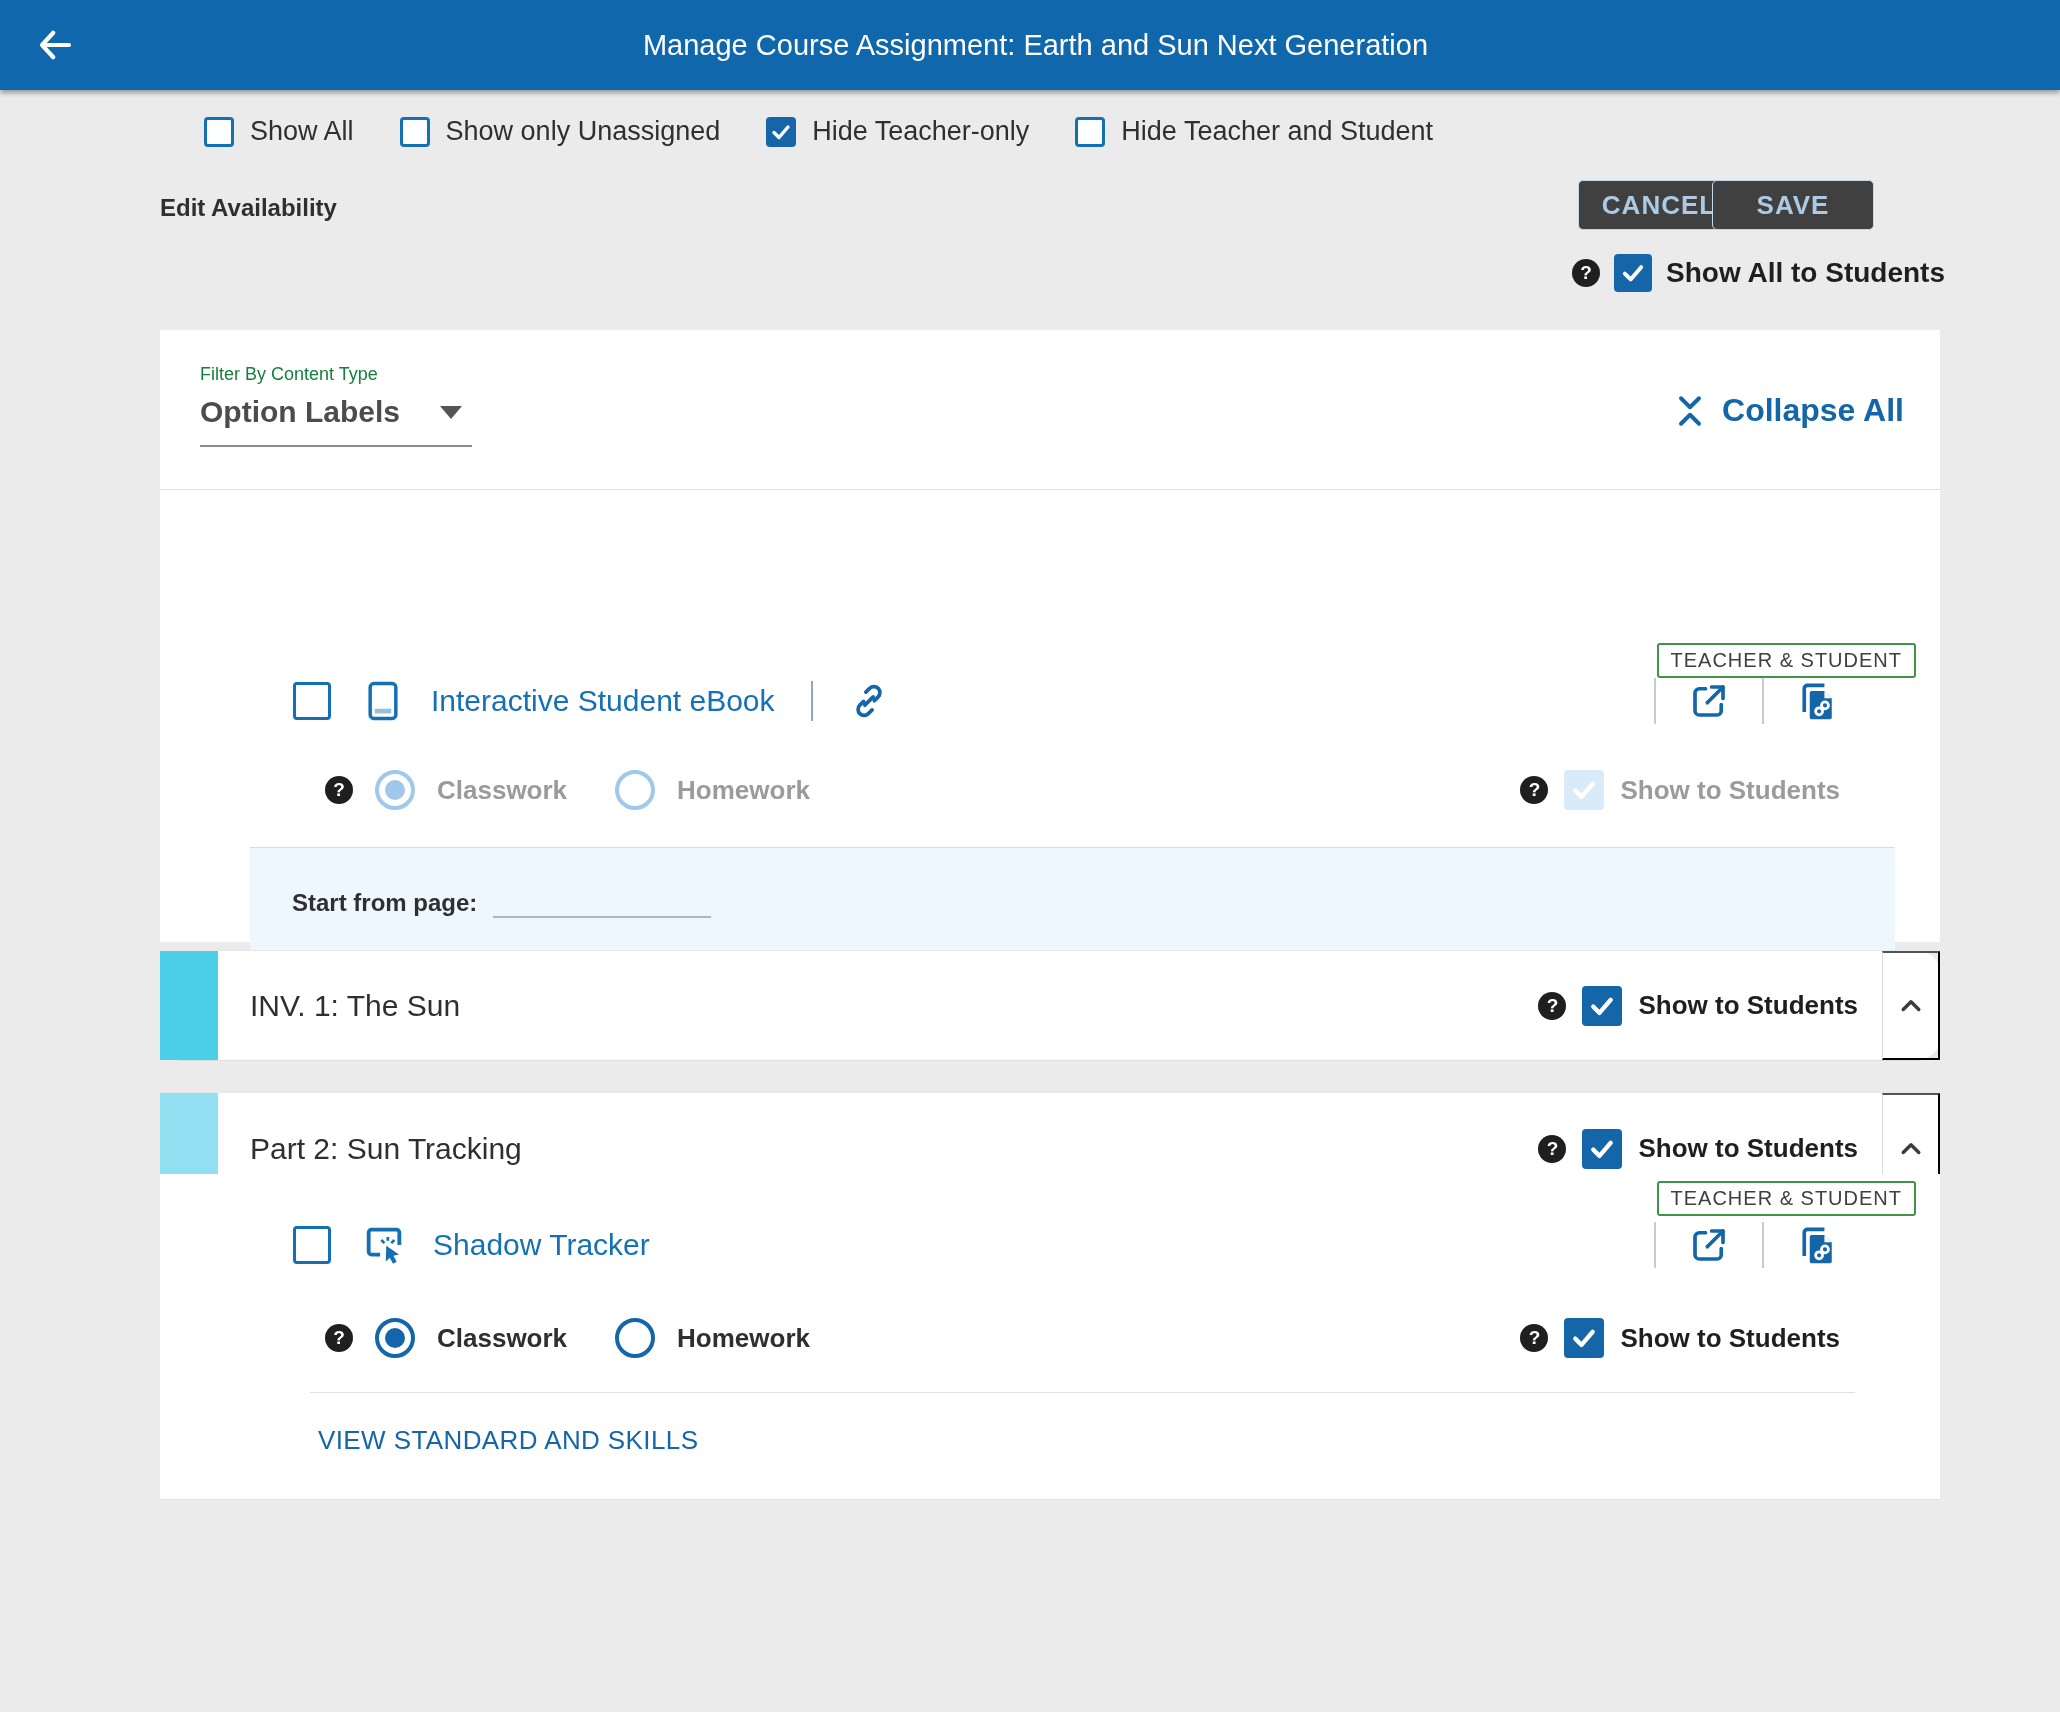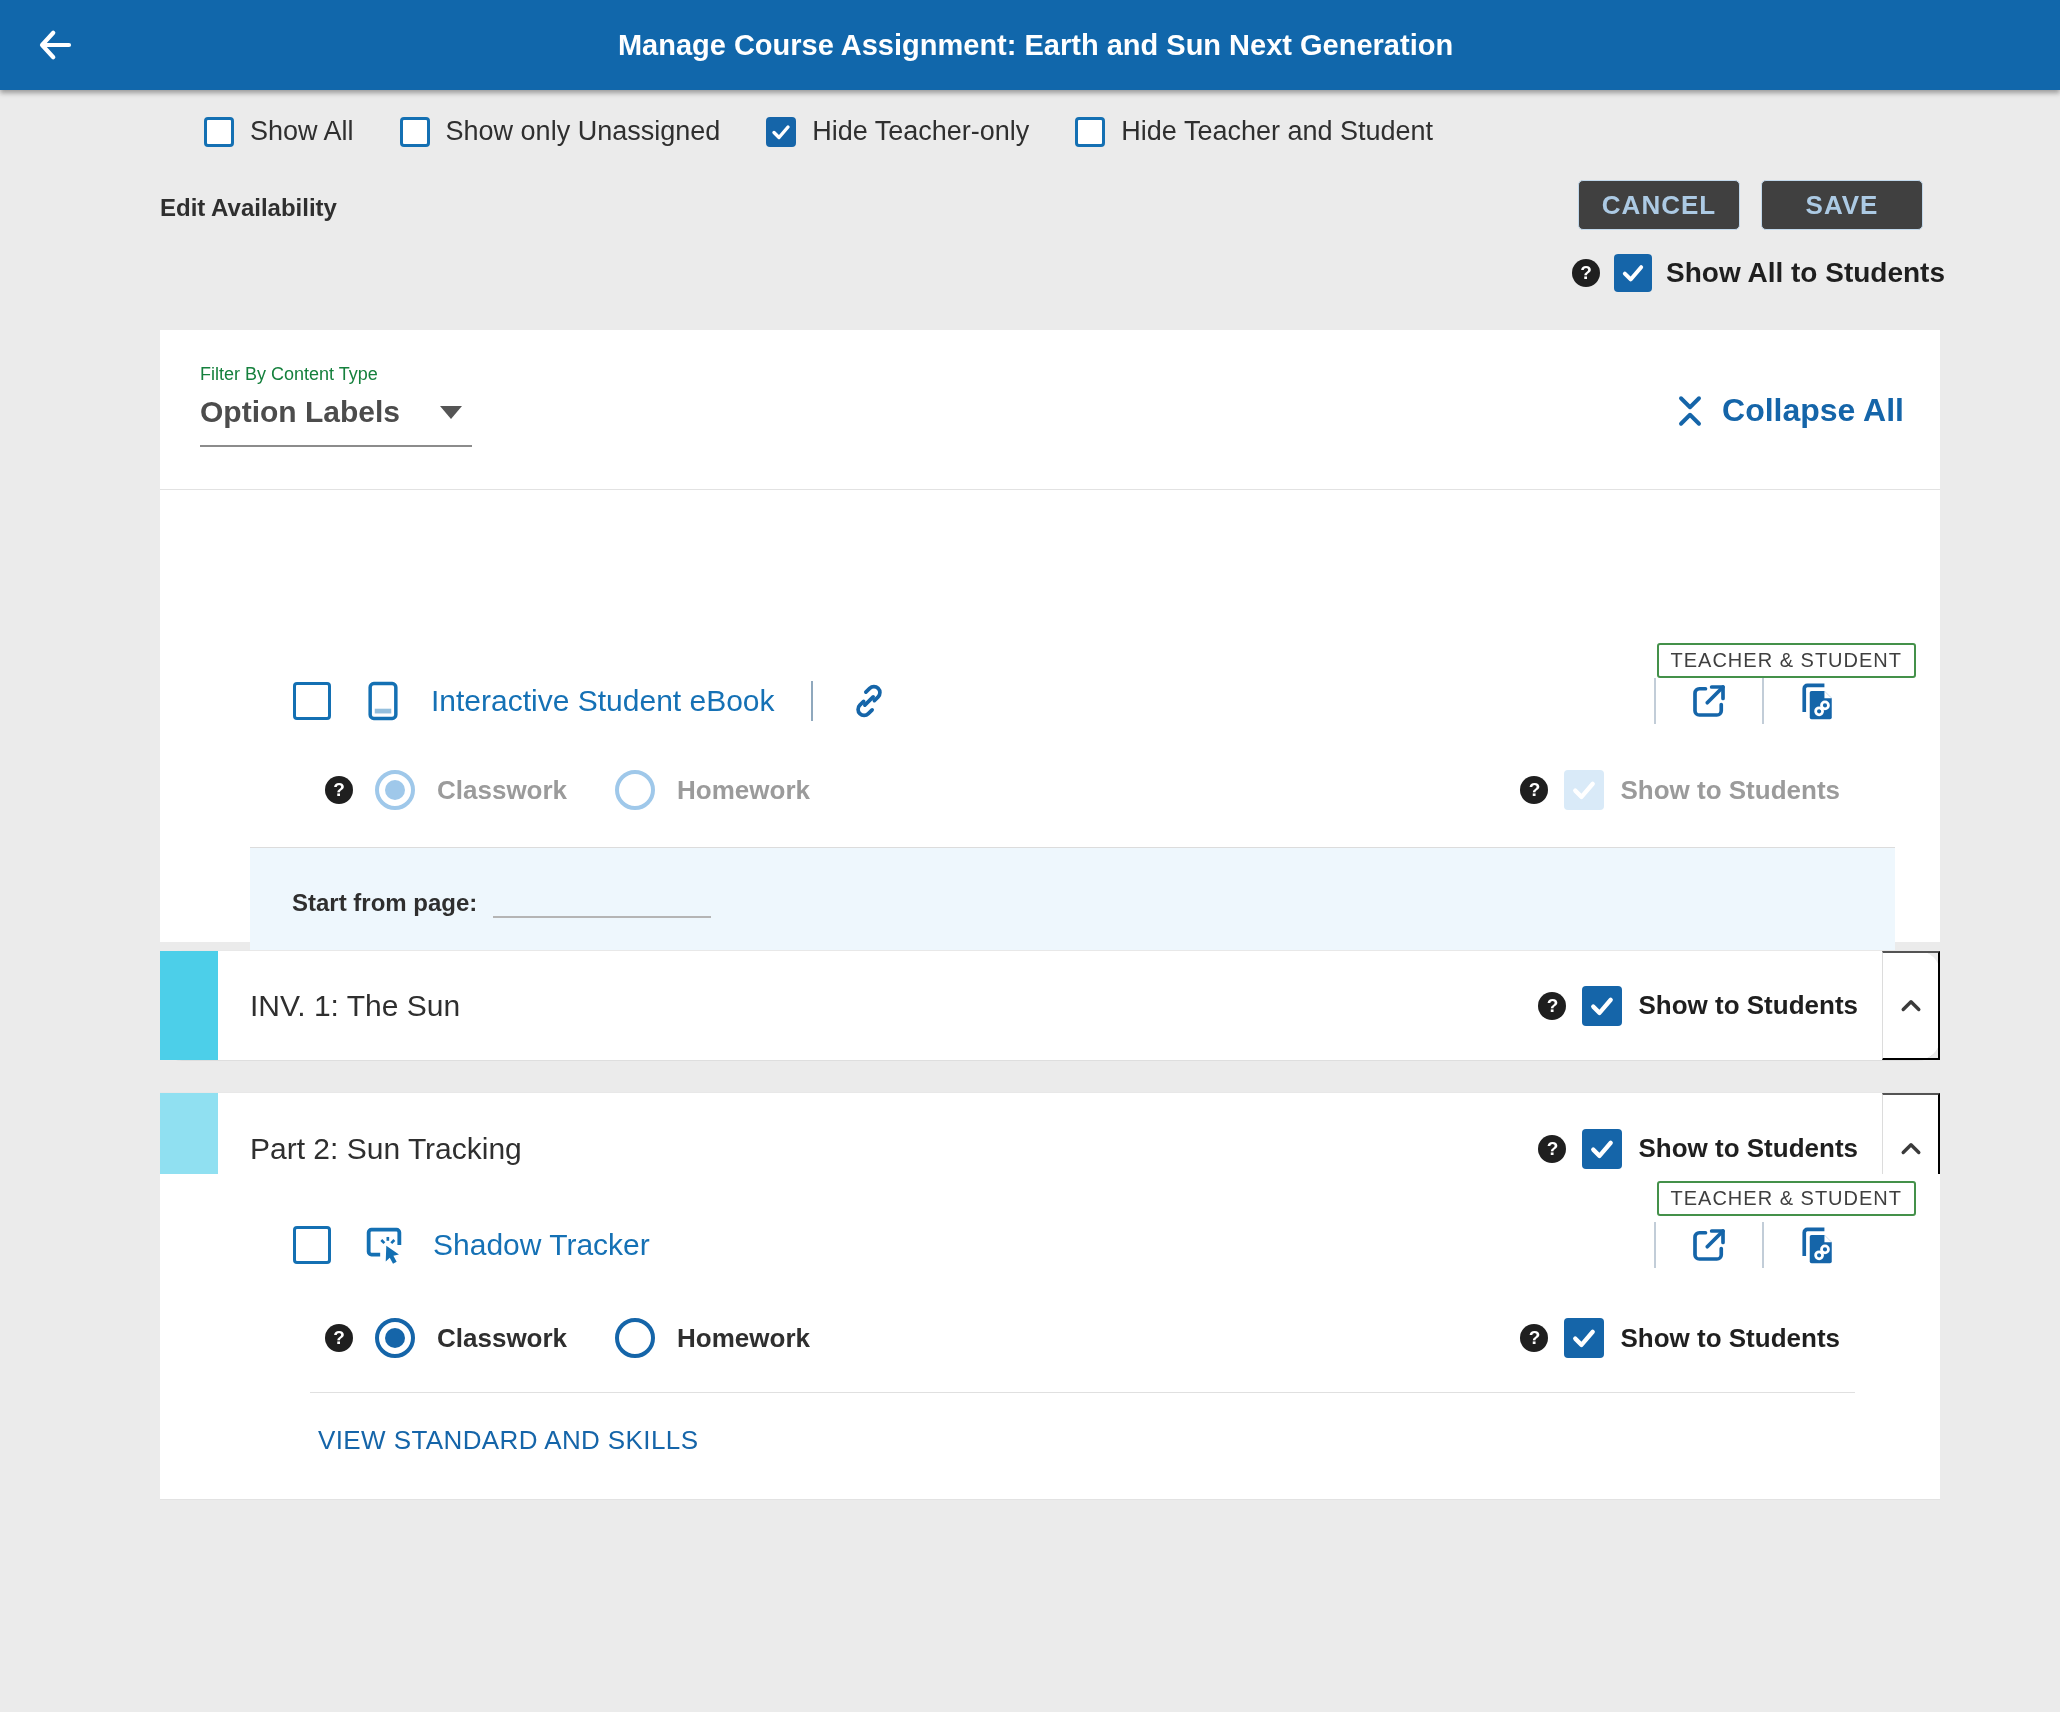--- a/index.html
+++ b/index.html
@@ -18,37 +18,37 @@
   }
   *{margin:0;padding:0;box-sizing:border-box;}
   html,body{background:var(--page-bg);}
   .page{position:relative;width:2060px;height:1712px;background:var(--page-bg);
         font-family:"Liberation Sans",sans-serif;color:var(--text);overflow:hidden;}
 
   
   .app-header{position:absolute;top:0;left:0;width:100%;height:90px;background:var(--header-bg);
               display:flex;align-items:center;box-shadow:0 3px 5px rgba(0,0,0,.35);z-index:5;}
   .back-btn{background:none;border:none;cursor:pointer;margin-left:34px;display:flex;align-items:center;}
-  .app-title{position:absolute;left:11px;right:0;text-align:center;color:#fff;font-size:29px;font-weight:700;}
+  .app-title{position:absolute;left:11px;right:0;text-align:center;color:#fff;font-size:29px;font-weight:400;}
 
   
   .filters-row{position:absolute;top:116px;left:204px;display:flex;align-items:center;gap:46px;}
   .fcb-item{display:flex;align-items:center;gap:16px;cursor:pointer;text-align:right;}
   .fcb{width:30px;height:30px;border:3px solid var(--accent);border-radius:4px;background:#fff;
        display:flex;align-items:center;justify-content:center;flex:0 0 auto;}
   .fcb.checked{background:var(--accent-deep);border-color:var(--accent-deep);}
   .fcb-label{font-size:27px;color:var(--text);}
 
   
   .edit-availability{position:absolute;top:194px;left:160px;font-size:24px;font-weight:700;}
   .btn{position:absolute;top:180px;width:162px;height:50px;border-radius:5px;font-size:26px;font-weight:700;
        letter-spacing:1px;font-family:inherit;}
   .btn.disabled{background:#404040;color:#accae4;border:1px solid #c2d8eb;}
   .cancel-btn{left:1578px;}
-  .save-btn{left:1761px;}
+  .save-btn{left:1712px;}
   .show-all-row{position:absolute;top:254px;right:115px;display:flex;align-items:center;gap:14px;}
   .show-all-label{font-size:28px;font-weight:700;color:#1f1f1f;}
 
   
   .help{width:28px;height:28px;border-radius:50%;background:#1f1f1f;color:#fff;font-size:19px;font-weight:700;
         display:flex;align-items:center;justify-content:center;flex:0 0 auto;cursor:pointer;}
   .cb{border-radius:4px;display:flex;align-items:center;justify-content:center;flex:0 0 auto;cursor:pointer;}
   .cb.sz38{width:38px;height:38px;}
   .cb.sz40{width:40px;height:40px;}
   .cb.on{background:var(--accent-deep);}

